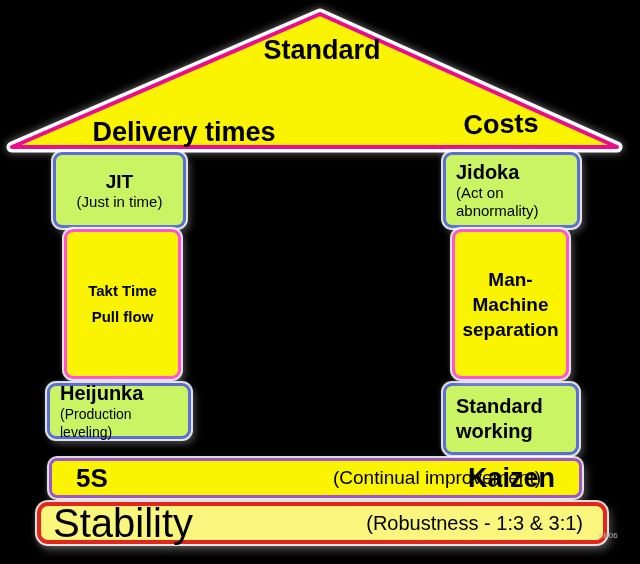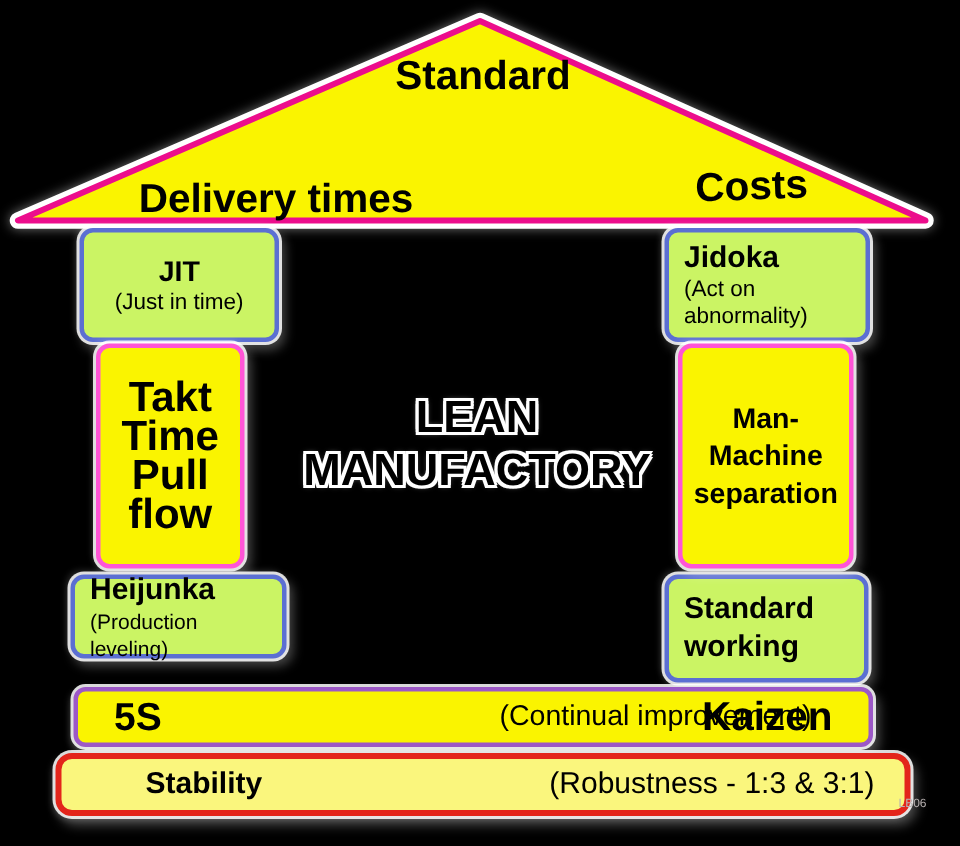--- a/index.html
+++ b/index.html
@@ -25,21 +25,21 @@
   .green{background:var(--green_fill);border:3px solid var(--blue_border);}
   .yellowbox{background:var(--yellow_fill);border:3px solid var(--pink_border);}
   .centered{align-items:center;text-align:center;}
   .lefted{align-items:flex-start;text-align:left;padding-left:10px;padding-right:12px;}
   .btitle{font-weight:bold;font-size:20px;line-height:23px;}
   .bsub{font-size:15px;line-height:18px;}
   .multiline{white-space:pre-line;font-weight:bold;}
   
   .jit{left:53px;top:152px;width:133px;height:76px;}
   .jit .btitle{font-size:19px;}
-  .takt{left:64px;top:229px;width:99px;height:150px;font-size:28px;line-height:26px;text-align:center;}
+  .takt{left:64px;top:229px;width:117px;height:150px;font-size:15px;line-height:26px;text-align:center;}
   .heij{left:47px;top:383px;width:144px;height:56px;}
   .heij .bsub{font-size:14px;}
   .jidoka{left:443px;top:152px;width:137px;height:76px;}
   .mm{left:452px;top:229px;width:117px;height:150px;font-size:19px;line-height:25px;}
   .std{left:443px;top:383px;width:136px;height:72px;font-size:20px;line-height:25px;}
   
   .lean{
     position:absolute;left:318px;top:261px;transform:translateX(-50%);
     font-weight:bold;font-size:30px;line-height:35px;text-align:center;
     white-space:pre-line;color:#000;letter-spacing:0px;
@@ -53,21 +53,21 @@
     position:absolute;box-sizing:border-box;
     box-shadow:0 0 0 2px rgba(255,255,255,.85), 3px 5px 8px 1px rgba(255,255,255,.3), -2px 2px 5px rgba(255,255,255,.18);
     padding-left:25px;
   }
   .fivebar{left:49px;top:458px;width:533px;height:40px;background:var(--yellow_fill);border:3px solid var(--purple_border);border-radius:8px;}
   .stab{left:37px;top:502px;width:570px;height:42px;background:var(--stability_fill);border:4px solid var(--red_border);border-radius:11px;}
   .bar .item{position:absolute;top:50%;transform:translateY(-50%);white-space:nowrap;}
   .fives{left:24px;font-weight:bold;font-size:26px;}
   .continual{left:281px;transform:translate(-50%,-50%);font-size:19px;}
   .kaizen{right:24px;font-weight:bold;font-size:27px;}
-  .stabtitle{left:12px;font-weight:bold;font-size:20px;margin-left:44px;}
+  .stabtitle{left:12px;font-weight:normal;font-size:40px;}
   .robust{right:20px;font-size:20px;}
   
   .watermark{position:absolute;left:599px;top:531px;font-size:8px;color:#b9b2b2;letter-spacing:0px;}
 </style>
 </head>
 <body>
 
 <div class="stage">
 
   <svg class="roof" width="640" height="165" viewBox="0 0 640 165">
@@ -82,22 +82,20 @@
     <div class="btitle">JIT</div>
     <div class="bsub">(Just in time)</div>
   </div>
   <div class="box yellowbox centered multiline takt">Takt Time
 Pull flow</div>
   <div class="box green lefted heij">
     <div class="btitle">Heijunka</div>
     <div class="bsub">(Production leveling)</div>
   </div>
 
-  <div class="lean">LEAN
-MANUFACTORY</div>
 
   <div class="box green lefted jidoka">
     <div class="btitle">Jidoka</div>
     <div class="bsub">(Act on abnormality)</div>
   </div>
   <div class="box green lefted multiline std">Standard
 working</div>
   <div class="box yellowbox centered multiline mm">Man-
 Machine
 separation</div>

